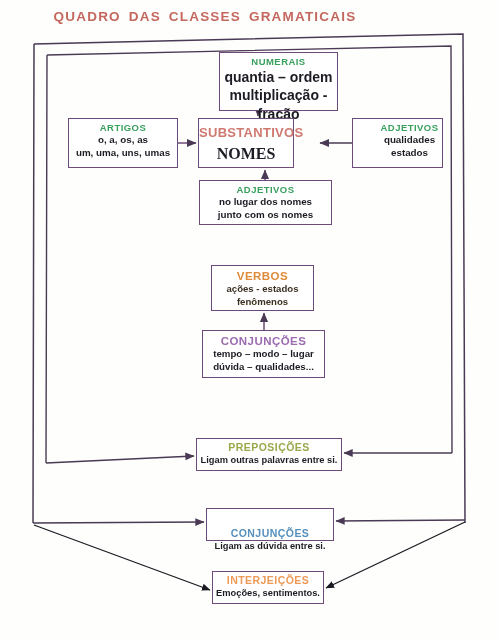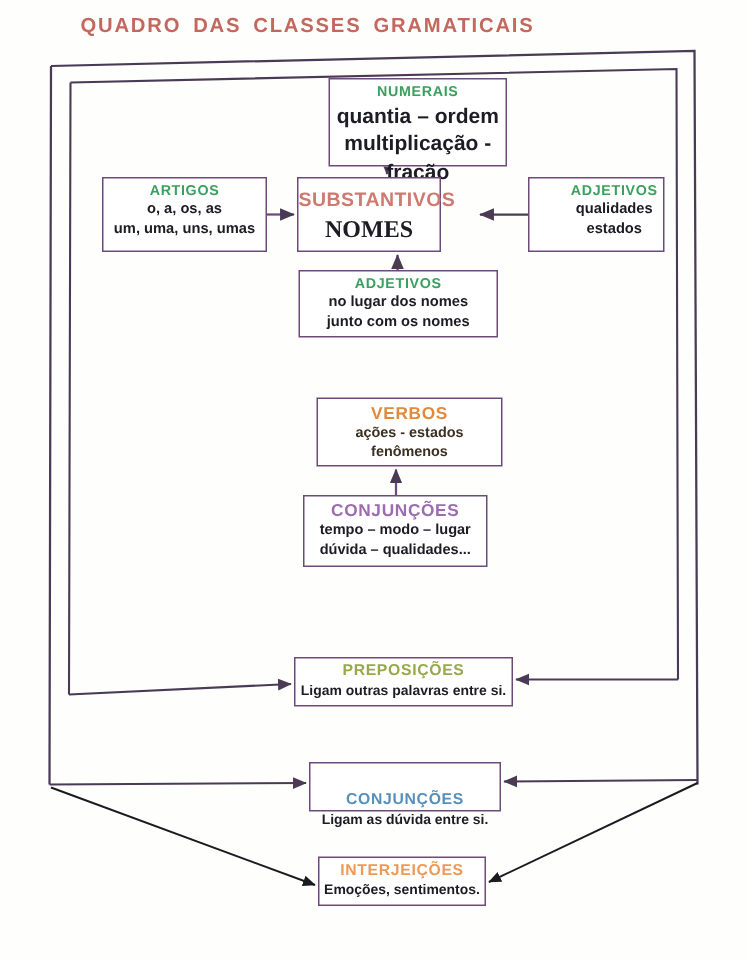--- a/index.html
+++ b/index.html
@@ -43,21 +43,21 @@
   #n-substantivos .ln{font-size:16px;padding-top:2px;font-family:Liberation Serif, serif;}
 
   #n-adjetivos{left:352px;top:118px;width:91px;height:50px;padding-left:24px;}
   #n-adjetivos .hd{color:#3aa05e;font-size:9.5px;}
   #n-adjetivos .ln{font-size:9.8px;}
 
   #n-pronomes{left:199px;top:180px;width:133px;height:45px;}
   #n-pronomes .hd{color:#3aa05e;font-size:9.5px;}
   #n-pronomes .ln{font-size:9.8px;}
 
-  #n-verbos{left:211px;top:265px;width:124px;height:46px;}
+  #n-verbos{left:211px;top:265px;width:103px;height:46px;}
   #n-verbos .hd{color:#e08a3c;font-size:11.5px;}
   #n-verbos .ln{font-size:9.6px;color:#3b2f22;}
 
   #n-adverbios{left:202px;top:330px;width:123px;height:48px;}
   #n-adverbios .hd{color:#9c6bb0;font-size:11.5px;}
   #n-adverbios .ln{font-size:9.7px;}
 
   #n-preposicoes{left:196px;top:438px;width:146px;height:33px;padding-top:2px;}
   #n-preposicoes .hd{color:#9aa84c;font-size:10.5px;}
   #n-preposicoes .ln{font-size:9.3px;}

